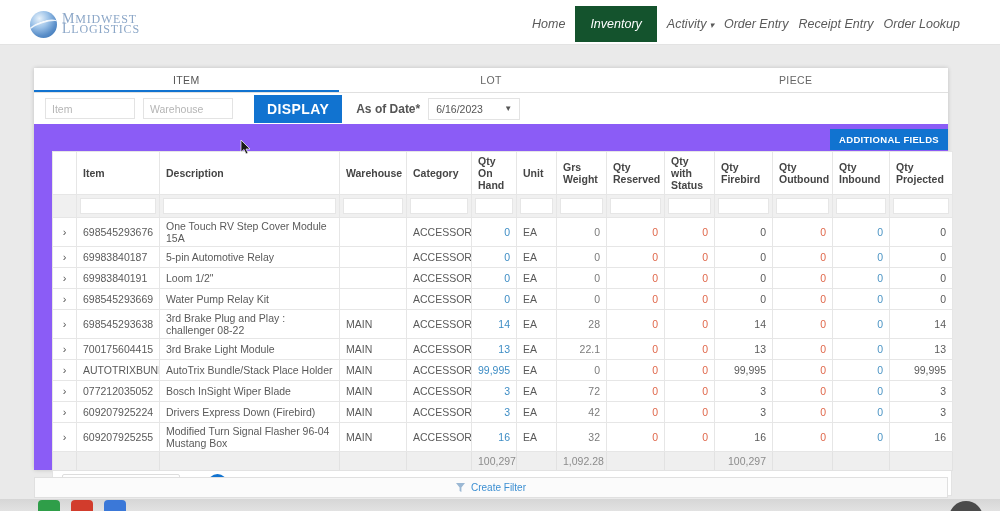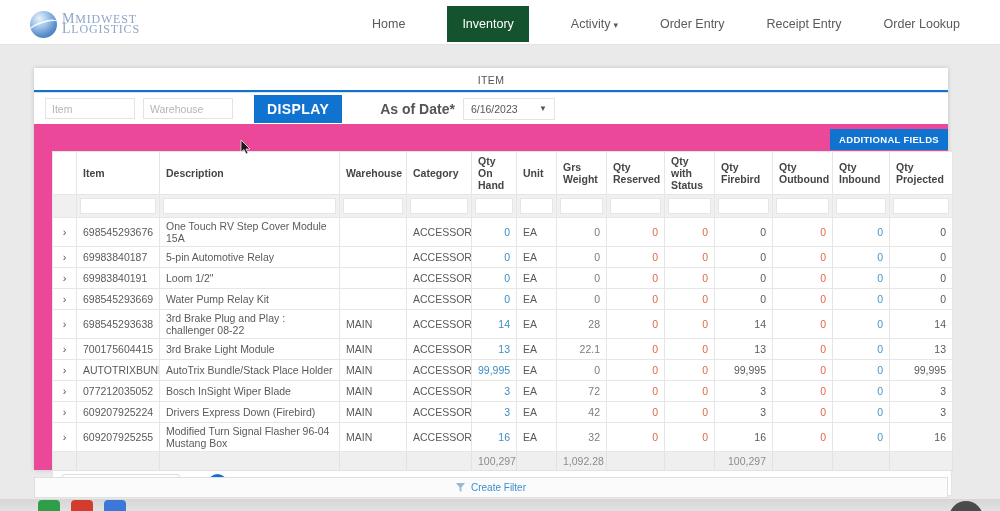--- a/index.html
+++ b/index.html
@@ -27,21 +27,21 @@
   }
   .globe::after {
     content:""; position:absolute; left:-4px; top:10px; width:36px; height:14px;
     border-top:2px solid rgba(255,255,255,.85); border-radius:50%;
     transform: rotate(-18deg);
   }
   .logo-text { font-family:"Liberation Serif", serif; color:#8ba6c7; font-size:12px;
     line-height:10.5px; letter-spacing:.8px; }
   .logo-text div { white-space:nowrap; }
 
-  .nav { display:flex; align-items:center; gap:42px; font-size:12.5px; color:#5a5a5a; }
+  .nav { display:flex; align-items:center; gap:10px; font-size:12.5px; color:#5a5a5a;font-style:italic; }
   .nav-item { cursor:pointer; white-space:nowrap; }
   .nav-item.active { background:#14532d; color:#fff; padding:11px 15px; }
   .nav-caret { font-size:9px; color:#5a5a5a; margin-left:3px; }
 
   
   .card {
     position:absolute; left:34px; top:68px; width:914px; height:402px;
     background:#fff; box-shadow:0 0 4px rgba(0,0,0,.18);
   }
   .tabbar { display:flex; height:25px; border-bottom:1px solid #e0e0e0; }
@@ -49,27 +49,27 @@
     letter-spacing:.4px; border-bottom:2px solid transparent; cursor:pointer; }
   .tab.active { border-bottom-color:#1173d0; color:#555; }
 
   .searchrow { height:31px; display:flex; align-items:center; gap:8px; padding:0 11px; background:#fff; }
   .search-input { width:90px; height:21px; border:1px solid #e3e3e3; font-size:10.5px;
     padding:0 6px; color:#666; font-family:"Liberation Sans",sans-serif; outline:none; }
   .search-input::placeholder { color:#b5b5b5; }
   .display-btn { background:#1173d0; color:#fff; border:none; font-size:14px; font-weight:bold;
     letter-spacing:.4px; padding:6px 13px; margin-left:13px; cursor:pointer;
     font-family:"Liberation Sans",sans-serif; }
-  .asof-label { font-size:14px; color:#555; font-weight:bold; margin-left:30px; }
+  .asof-label { font-size:12px; color:#555; font-weight:bold; margin-left:6px; }
   .date-select { width:92px; height:22px; border:1px solid #e3e3e3; display:flex;
     align-items:center; justify-content:space-between; padding:0 7px; font-size:10.5px;
     color:#555; cursor:pointer; background:#fff; }
   .date-caret { font-size:8px; color:#555; }
 
-  .gray-zone { position:absolute; top:56px; left:0; right:0; bottom:0; background:#ec4899; }
+  .gray-zone { position:absolute; top:56px; left:0; right:0; bottom:0; background:#8b5cf6; }
   .additional-btn { position:absolute; top:5px; right:0; background:#1173d0; color:#fff;
     border:none; font-size:9.5px; font-weight:bold; letter-spacing:.3px; padding:5px 9px;
     cursor:pointer; font-family:"Liberation Sans",sans-serif; }
 
   .table-wrap { position:absolute; top:27px; left:18px; width:900px; }
   table { width:900px; border-collapse:collapse; table-layout:fixed; background:#fff; }
   th, td { border:1px solid #e6e6e6; font-size:10.5px; overflow:hidden; }
   th { font-weight:bold; color:#454545; text-align:left; padding:3px 6px; height:32px;
     vertical-align:middle; line-height:12px; background:#fff; }
   td { color:#5a5a5a; padding:2px 6px; height:21px; vertical-align:middle; }
@@ -130,20 +130,22 @@
       <div class="nav-item">Order Entry</div>
       <div class="nav-item">Receipt Entry</div>
       <div class="nav-item">Order Lookup</div>
     </div>
 </div>
 
 <div class="card">
 
   <div class="tabbar" id="tabbar">
       <div class="tab active">ITEM</div>
+      <div class="tab">LOT</div>
+      <div class="tab">PIECE</div>
     </div>
 
   <div class="searchrow">
     <input class="search-input" placeholder="Item" style="">
     <input class="search-input" placeholder="Warehouse" style="">
     <button class="display-btn">DISPLAY</button>
     <span class="asof-label">As of Date*</span>
     <div class="date-select">
       <span>6/16/2023</span>
       <span class="date-caret">▼</span>

